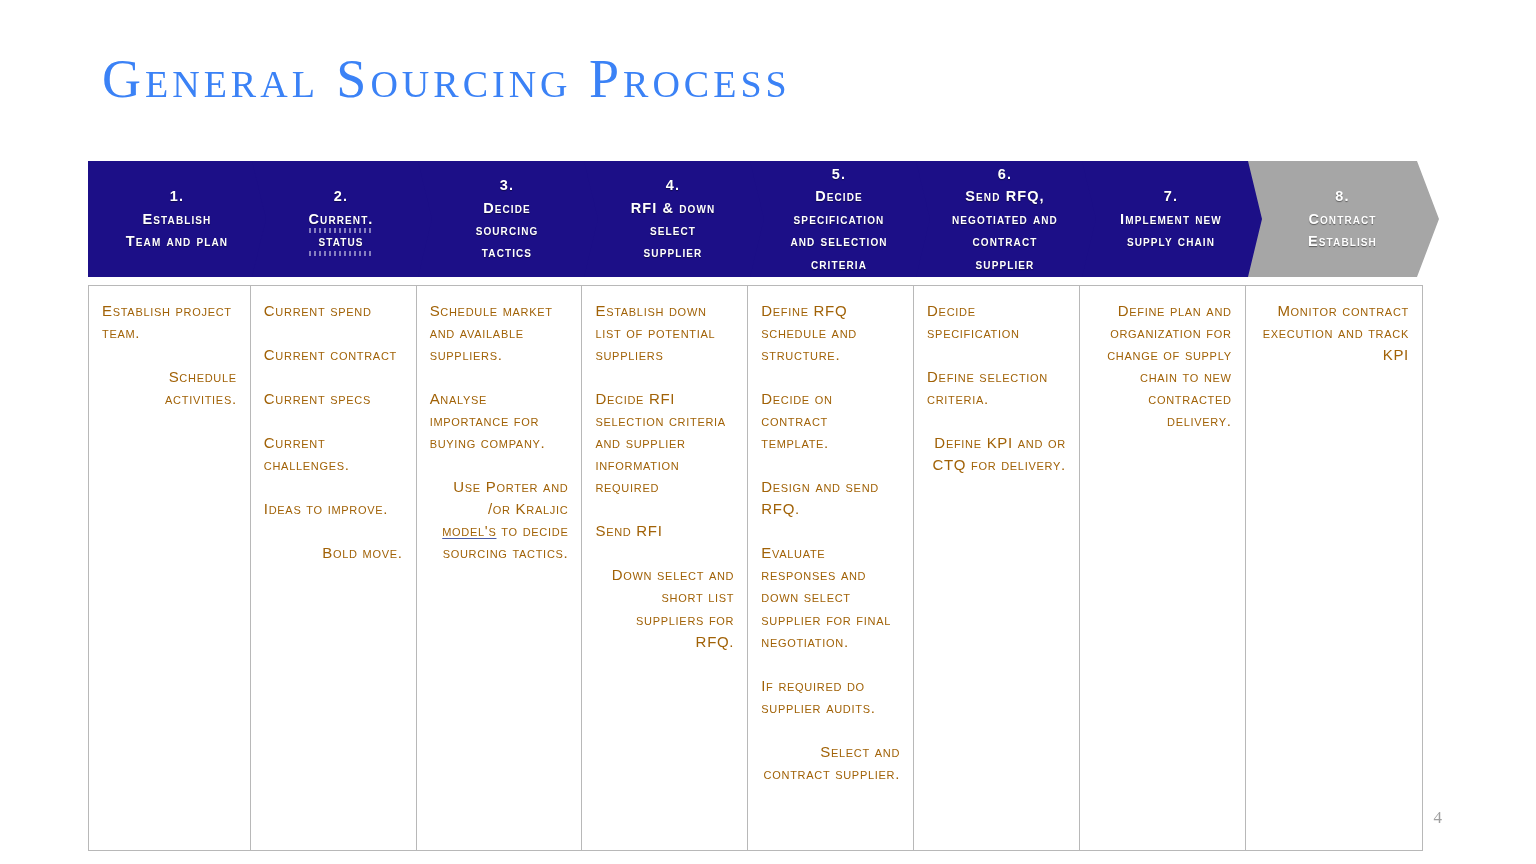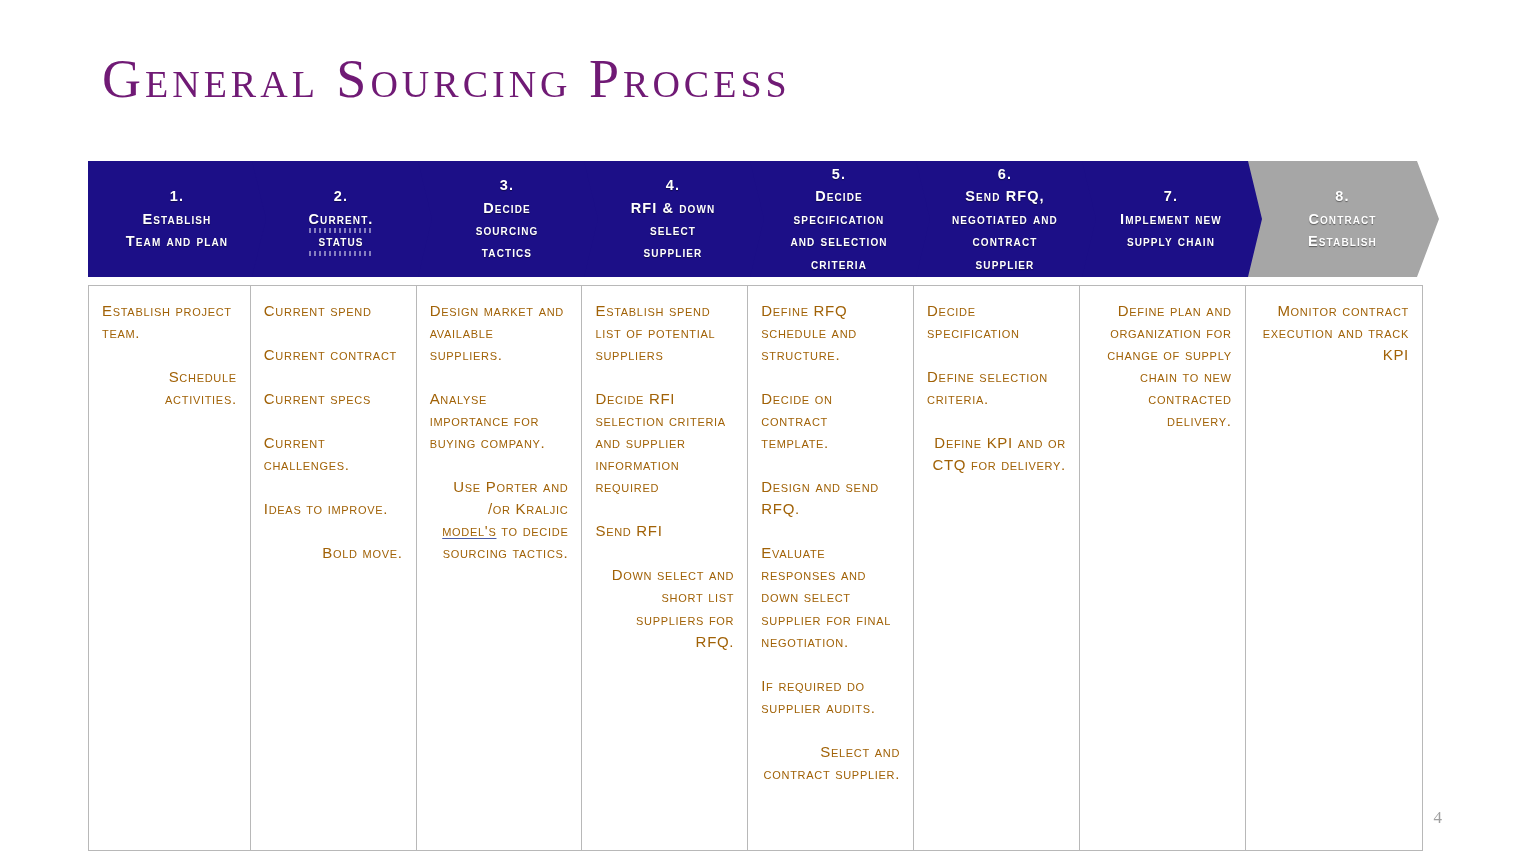--- a/index.html
+++ b/index.html
@@ -17,21 +17,21 @@
 
   
   #slide-title {
     position: absolute;
     left: 102px;
     top: 52px;
     font-family: "Liberation Serif", serif;
     font-size: 54px;
     font-variant: small-caps;
     letter-spacing: 4px;
-    color: #701a75;
+    color: #3b82f6;
     white-space: nowrap;
     line-height: 1.0;
   }
 
   
   #chevron-band {
     position: absolute;
     left: 88px;
     top: 161px;
     width: 1335px;
@@ -230,28 +230,28 @@
         <p class="para">Current spend</p>
         <p class="para">Current contract</p>
         <p class="para">Current specs</p>
         <p class="para">Current challenges.</p>
         <p class="para">Ideas to improve.</p>
         <p class="para">Bold move.</p>
       </div>
     </div>
     <div class="col" style="width: 12.43%; flex: 0 0 12.43%;">
       <div class="col-body">
-        <p class="para">Design market and available suppliers.</p>
+        <p class="para">Schedule market and available suppliers.</p>
         <p class="para">Analyse importance for buying company.</p>
         <p class="para">Use Porter and /or Kraljic <span class="link">model's</span> to decide sourcing tactics.</p>
       </div>
     </div>
     <div class="col" style="width: 12.43%; flex: 0 0 12.43%;">
       <div class="col-body">
-        <p class="para">Establish spend list of potential suppliers</p>
+        <p class="para">Establish down list of potential suppliers</p>
         <p class="para">Decide RFI selection criteria and supplier information required</p>
         <p class="para">Send RFI</p>
         <p class="para">Down select and short list suppliers for RFQ.</p>
       </div>
     </div>
     <div class="col overflow" style="width: 12.43%; flex: 0 0 12.43%;">
       <div class="col-body">
         <p class="para">Define RFQ schedule and structure.</p>
         <p class="para">Decide on contract template.</p>
         <p class="para">Design and send RFQ.</p>

